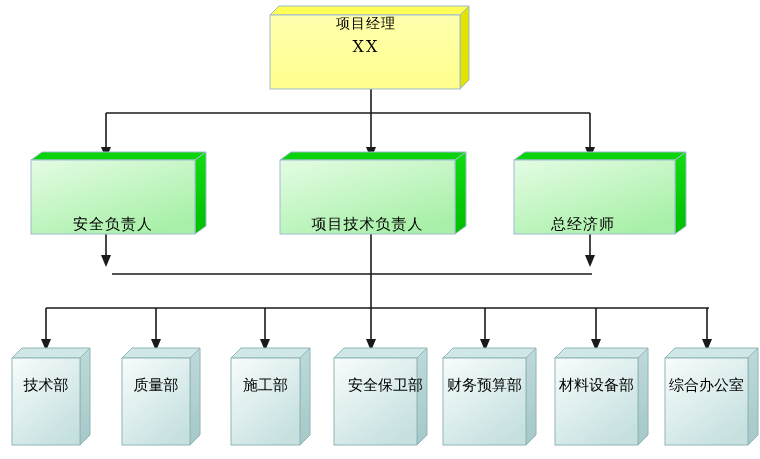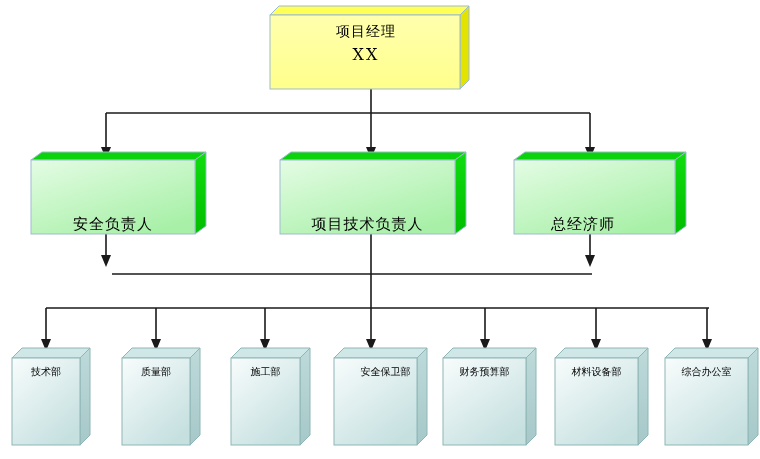--- a/index.html
+++ b/index.html
@@ -7,36 +7,36 @@
     position:relative; width:760px; height:459px; background:#ffffff;
     font-family:"DejaVu Sans", sans-serif; overflow:hidden;
   }
   .canvas svg { position:absolute; left:0; top:0; }
   .lbl {
     position:absolute; color:#000; text-align:center;
     font-family:"DejaVu Sans", sans-serif;
     box-sizing:border-box; line-height:1.25; pointer-events:auto;
   }
   
-  .lbl-root { left:270px; top:15px; width:192px; height:74px; }
+  .lbl-root { left:270px; top:7px; width:192px; height:74px; }
   .lbl-root .t1 { display:block; margin-top:8px; font-size:14px; letter-spacing:1px; }
   .lbl-root .t2 {
     display:block; margin-top:4px; font-size:16px; letter-spacing:2px;
     font-family:"DejaVu Serif", serif;
   }
   
   .lbl-mid {
     top:160px; height:74px; display:flex; align-items:flex-end; justify-content:center;
     font-size:15px; letter-spacing:1px;
   }
   .lbl-mid1 { left:31px;  width:164px; }
   .lbl-mid2 { left:280px; width:175px; }
   .lbl-mid3 { left:514px; width:138px; }
   
-  .lbl-dept { top:358px; height:87px; padding-top:8px; font-size:10px; letter-spacing:0; }
+  .lbl-dept { top:358px; height:87px; padding-top:18px; font-size:15px; letter-spacing:0; }
   .lbl-d1 { left:12px;  width:68px; }
   .lbl-d2 { left:122px; width:68px; }
   .lbl-d3 { left:231px; width:69px; }
   .lbl-d4 { left:344px; width:83px; }
   .lbl-d5 { left:443px; width:83px; }
   .lbl-d6 { left:555px; width:83px; }
   .lbl-d7 { left:665px; width:83px; }
 </style>
 </head>
 <body>

